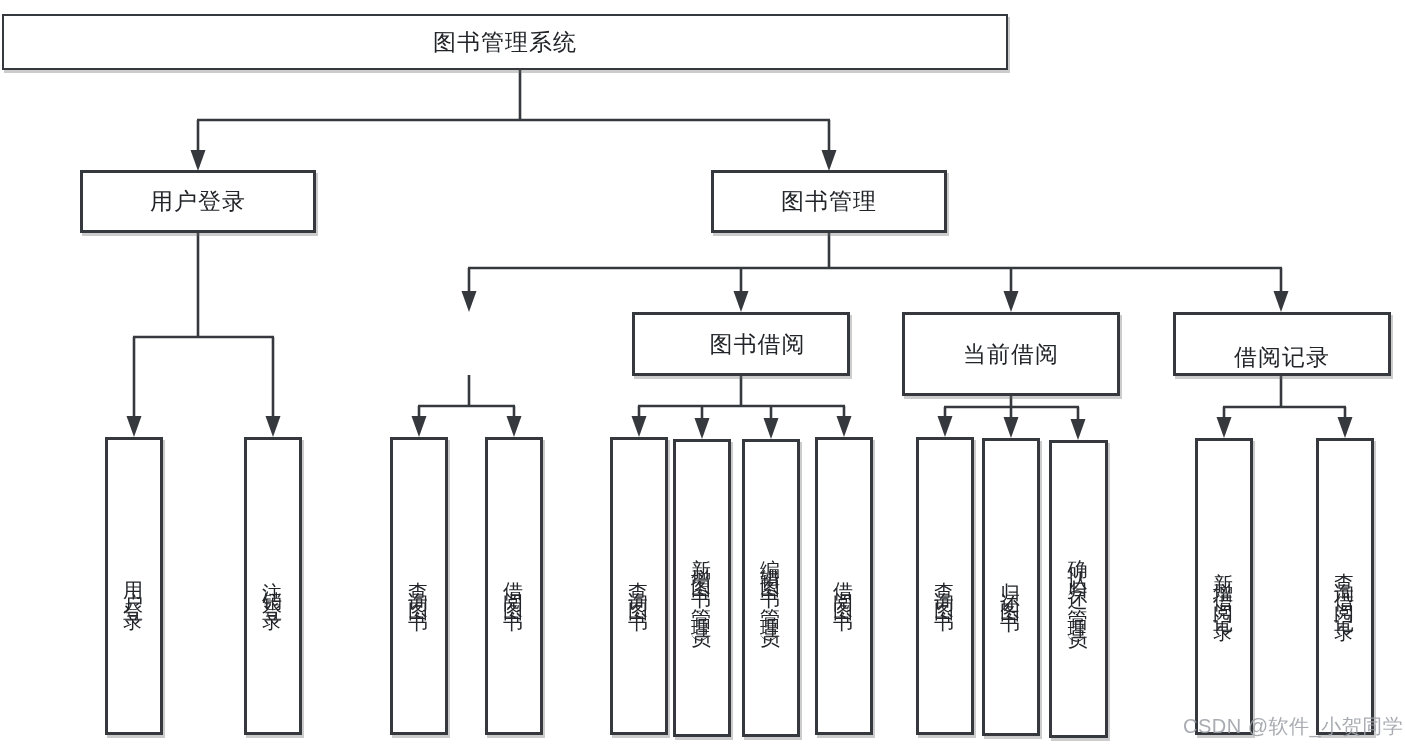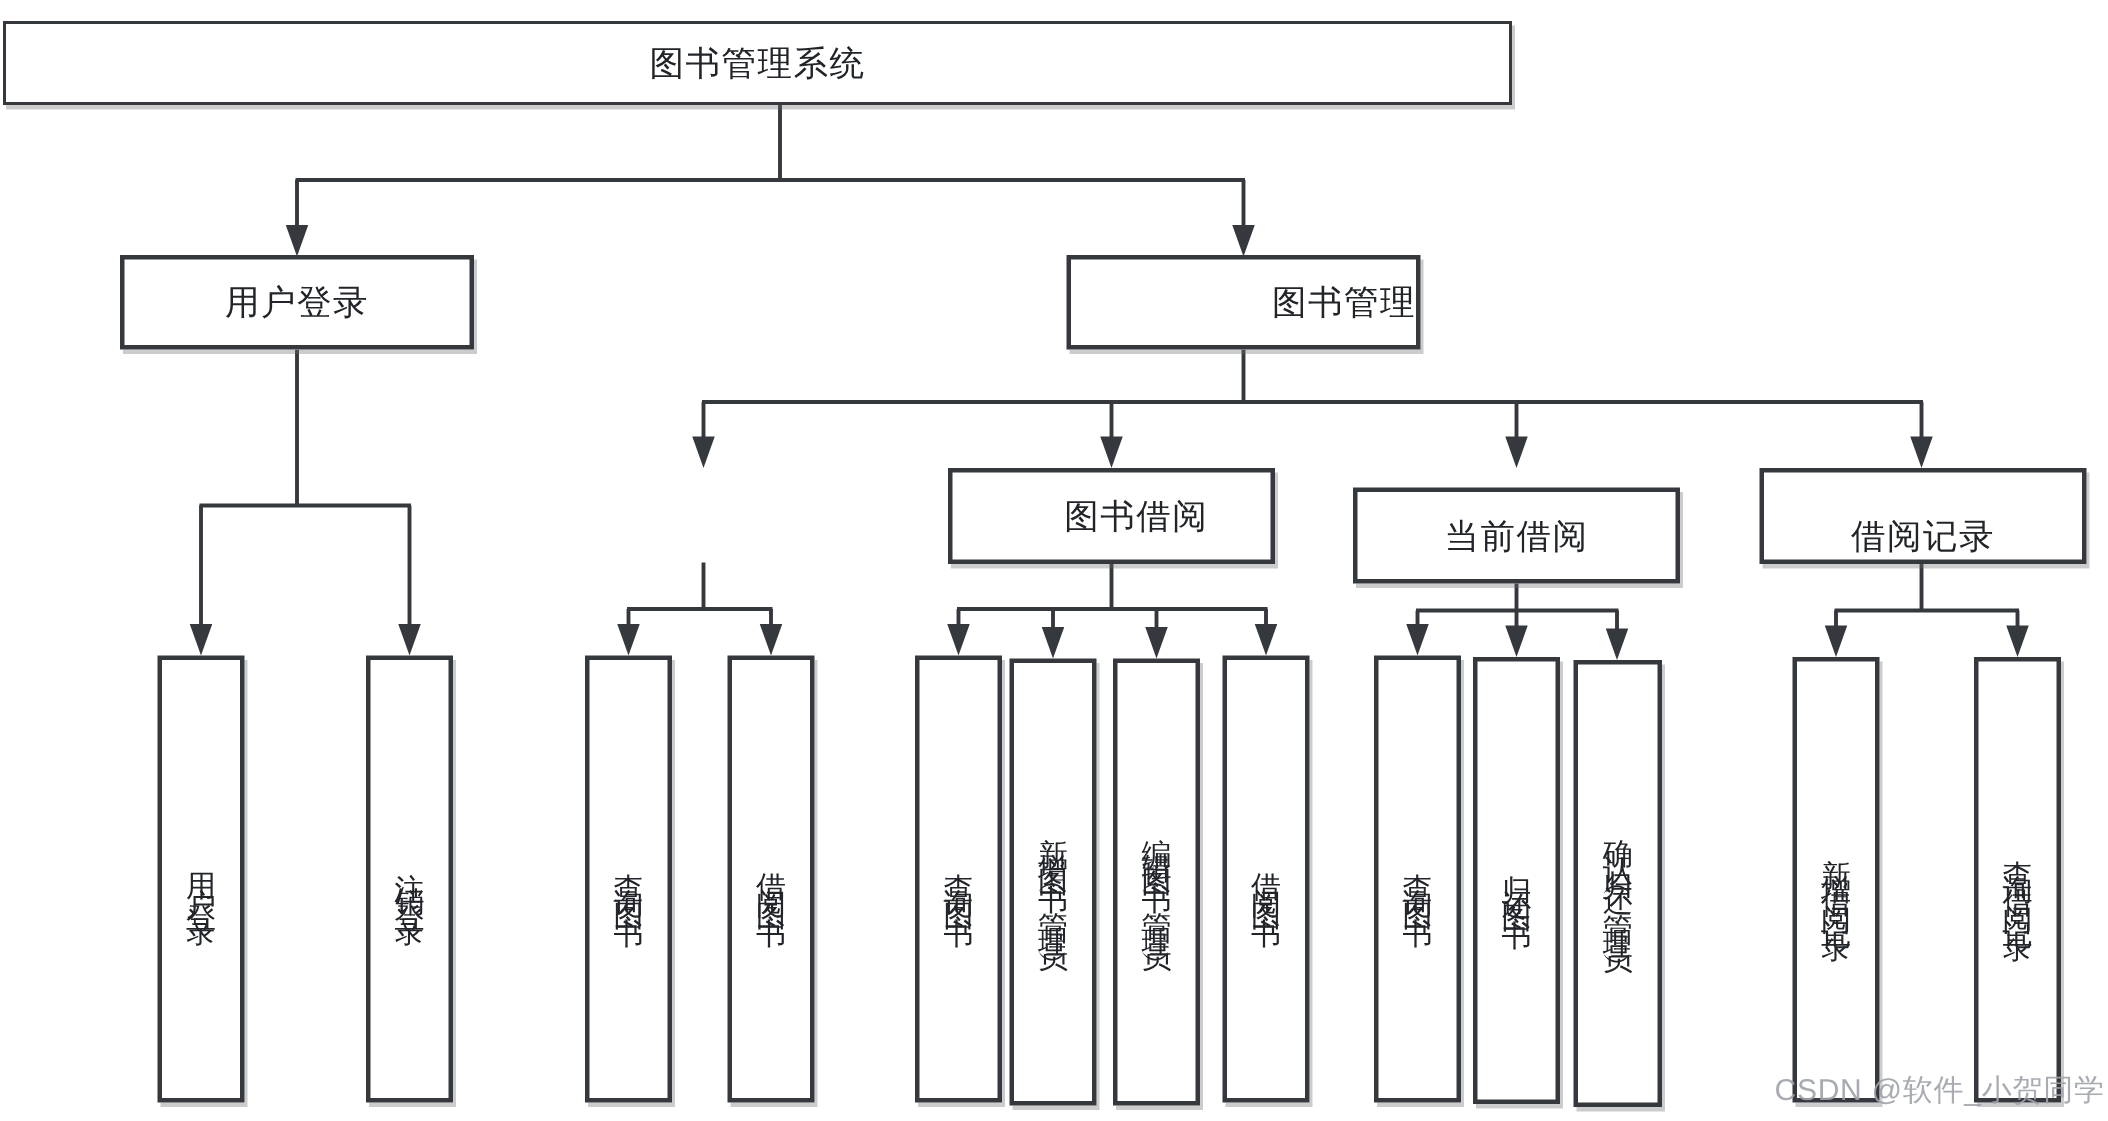--- a/index.html
+++ b/index.html
@@ -131,28 +131,28 @@
       <polygon points="1337.5,417 1352.5,417 1345,438" fill="#35393d"></polygon>
     </svg>
 
   <div class="box thin" style="left:2px; top:14px; width:1006px; height:56px;">
     <span>图书管理系统</span>
   </div>
 
   <div class="box" style="left:80px; top:170px; width:236px; height:63px;">
     <span>用户登录</span>
   </div>
-  <div class="box" style="left:711px; top:170px; width:236px; height:63px;justify-content:flex-end;">
+  <div class="box" style="left:711px; top:170px; width:236px; height:63px;">
     <span>图书管理</span>
   </div>
 
   <div class="box" style="left:632px; top:312px; width:218px; height:64px;padding-left:33px;">
     <span>图书借阅</span>
   </div>
-  <div class="box" style="left:902px; top:325px; width:218px; height:64px;">
+  <div class="box" style="left:902px; top:312px; width:218px; height:84px;">
     <span>当前借阅</span>
   </div>
   <div class="box" style="left:1173px; top:312px; width:218px; height:64px;align-items:flex-end;">
     <span>借阅记录</span>
   </div>
 
   <div class="leaf" style="left:105px; top:437px; width:58px; height:298px;">
     <span>用户登录</span>
   </div>
   <div class="leaf" style="left:244px; top:437px; width:58px; height:298px;">

